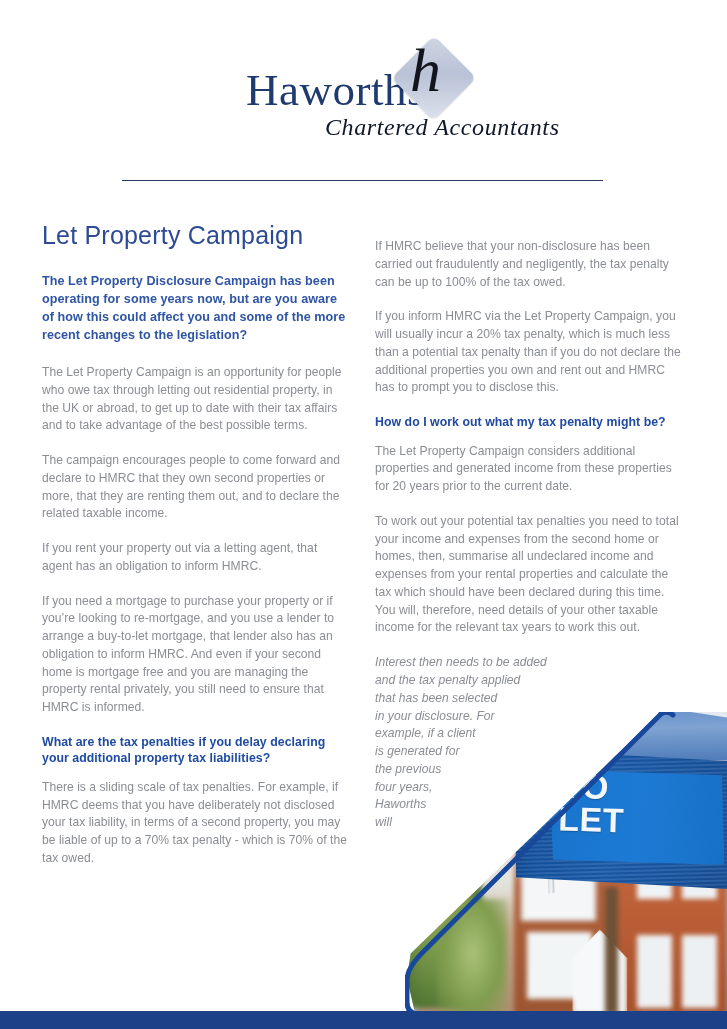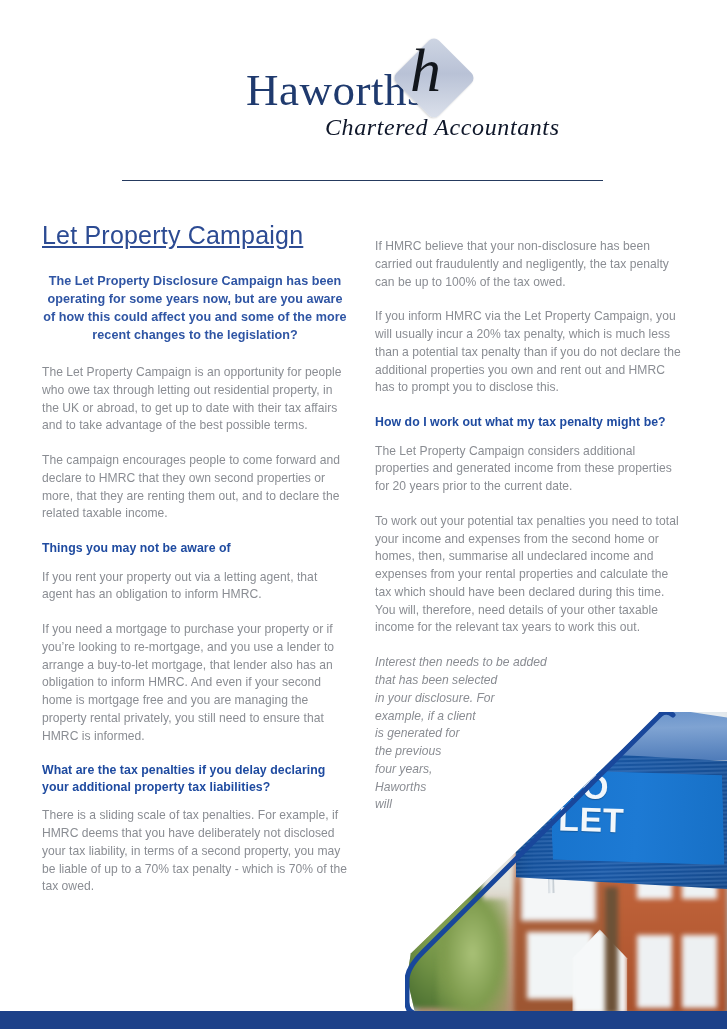--- a/index.html
+++ b/index.html
@@ -107,30 +107,28 @@
     width: 308px;
   }
 
   h1.doc-title {
     margin: 0 0 22px 0;
     font-size: 25px;
     font-weight: 400;
     color: #2c4b93;
     letter-spacing: 0.2px;
     line-height: 1.1;
-    text-decoration: underline;
   }
   p.intro {
     margin: 0 0 20px 0;
     font-size: 12.6px;
     font-weight: 700;
     color: #2f55a4;
     line-height: 1.44;
     letter-spacing: 0.05px;
-    text-align: center;
   }
   h2.sec {
     margin: 0 0 9px 0;
     font-size: 12.3px;
     font-weight: 700;
     color: #1f4ba0;
     line-height: 1.34;
     letter-spacing: 0.05px;
   }
   p.body {
@@ -282,39 +280,39 @@
   </div>
 
   <div id="col-left">
     <h1 class="doc-title">Let Property Campaign</h1>
 
     <p class="intro">The Let Property Disclosure Campaign has been operating for some years now, but are you aware of how this could affect you and some of the more recent changes to the legislation?</p>
 
     <p class="body">The Let Property Campaign is an opportunity for people who owe tax through letting out residential property, in the UK or abroad, to get up to date with their tax affairs and to take advantage of the best possible terms.</p>
     <p class="body">The campaign encourages people to come forward and declare to HMRC that they own second properties or more, that they are renting them out, and to declare the related taxable income.</p>
 
-    <h2 class="sec">Things you may not be aware of</h2>
     <p class="body">If you rent your property out via a letting agent, that agent has an obligation to inform HMRC.</p>
     <p class="body">If you need a mortgage to purchase your property or if you’re looking to re-mortgage, and you use a lender to arrange a buy-to-let mortgage, that lender also has an obligation to inform HMRC. And even if your second home is mortgage free and you are managing the property rental privately, you still need to ensure that HMRC is informed.</p>
 
     <h2 class="sec">What are the tax penalties if you delay declaring your additional property tax liabilities?</h2>
     <p class="body">There is a sliding scale of tax penalties. For example, if HMRC deems that you have deliberately not disclosed your tax liability, in terms of a second property, you may be liable of up to a 70% tax penalty - which is 70% of the tax owed.</p>
   </div>
 
   <div id="col-right">
     <p class="body">If HMRC believe that your non-disclosure has been carried out fraudulently and negligently, the tax penalty can be up to 100% of the tax owed.</p>
 
     <p class="body">If you inform HMRC via the Let Property Campaign, you will usually incur a 20% tax penalty, which is much less than a potential tax penalty than if you do not declare the additional properties you own and rent out and HMRC has to prompt you to disclose this.</p>
 
     <h2 class="sec">How do I work out what my tax penalty might be?</h2>
     <p class="body">The Let Property Campaign considers additional properties and generated income from these properties for 20 years prior to the current date.</p>
     <p class="body">To work out your potential tax penalties you need to total your income and expenses from the second home or homes, then, summarise all undeclared income and expenses from your rental properties and calculate the tax which should have been declared during this time. You will, therefore, need details of your other taxable income for the relevant tax years to work this out.</p>
 
     <p class="body taper" id="taper-para">
         <span class="ln">Interest then needs to be added</span>
+        <span class="ln">and the tax penalty applied</span>
         <span class="ln">that has been selected</span>
         <span class="ln">in your disclosure. For</span>
         <span class="ln">example, if a client</span>
         <span class="ln">is generated for</span>
         <span class="ln">the previous</span>
         <span class="ln">four years,</span>
         <span class="ln">Haworths</span>
         <span class="ln">will</span>
       </p>
   </div>

